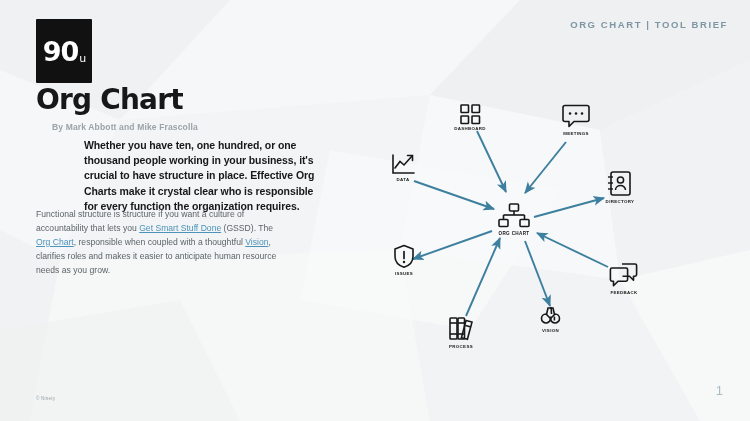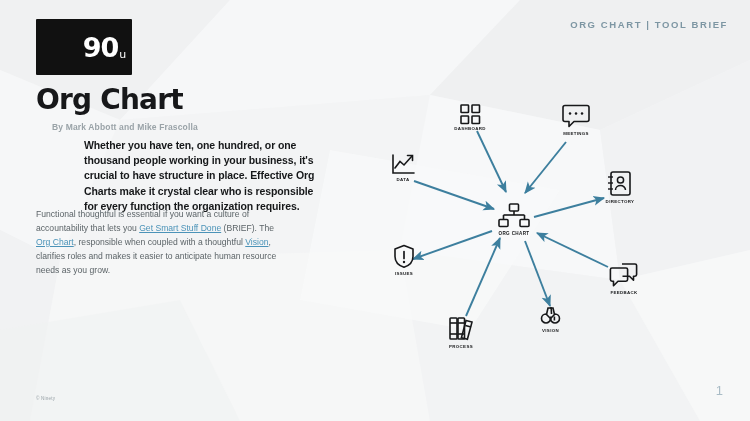--- a/index.html
+++ b/index.html
@@ -23,23 +23,23 @@
   .header-label{
     position:absolute;top:19px;right:22px;
     font-size:9.5px;letter-spacing:1.6px;font-weight:700;
     color:#7d96a3;
     white-space:nowrap;
   }
 
   
   .logo{
     position:absolute;left:36px;top:19px;
-    width:56px;height:56px;background:#111111;
+    width:56px;height:64px;background:#111111;
     border-radius:1px;
-    display:flex;align-items:center;justify-content:center;padding-left:40px;
+    display:flex;align-items:center;justify-content:center;
   }
   .logo-mark{
     color:#ffffff;font-size:27px;font-weight:700;
     letter-spacing:-1px;line-height:1;
     display:flex;align-items:flex-end;
     font-family:"DejaVu Sans", sans-serif;
   }
   .logo-sub{font-size:11px;font-weight:400;margin-left:1px;position:relative;top:-1px;}
 
   
@@ -126,21 +126,21 @@
       <span class="logo-mark">
           <span>90</span>
           <span class="logo-sub">u</span>
         </span>
     </div>
 
     <div class="title">Org Chart</div>
     <div class="byline">By Mark Abbott and Mike Frascolla</div>
     <div class="lead">Whether you have ten, one hundred, or one thousand people working in your business, it's crucial to have structure in place. Effective Org Charts make it crystal clear who is responsible for every function the organization requires.</div>
 
-    <div class="body-copy"><span>Functional thoughtful is essential if you want a culture of accountability that lets you </span><a href="#">Get Smart Stuff Done</a><span> (BRIEF). The </span><a href="#">Org Chart</a><span>, responsible when coupled with a thoughtful </span><a href="#">Vision</a><span>, clarifies roles and makes it easier to anticipate human resource needs as you grow.</span></div>
+    <div class="body-copy"><span>Functional structure is structure if you want a culture of accountability that lets you </span><a href="#">Get Smart Stuff Done</a><span> (GSSD). The </span><a href="#">Org Chart</a><span>, responsible when coupled with a thoughtful </span><a href="#">Vision</a><span>, clarifies roles and makes it easier to anticipate human resource needs as you grow.</span></div>
 
     <div class="footer-copy">© Ninety</div>
     <div class="page-num">1</div>
 
     <div class="diagram">
       <svg viewBox="0 0 290 285" width="290" height="285">
 
         <defs>
           <marker id="ah" markerWidth="7" markerHeight="7" refX="5.6" refY="3" orient="auto" markerUnits="strokeWidth">
             <path d="M0,0.4 L6.2,3 L0,5.6 L1.5,3 Z" fill="#3d7f9e"></path>

